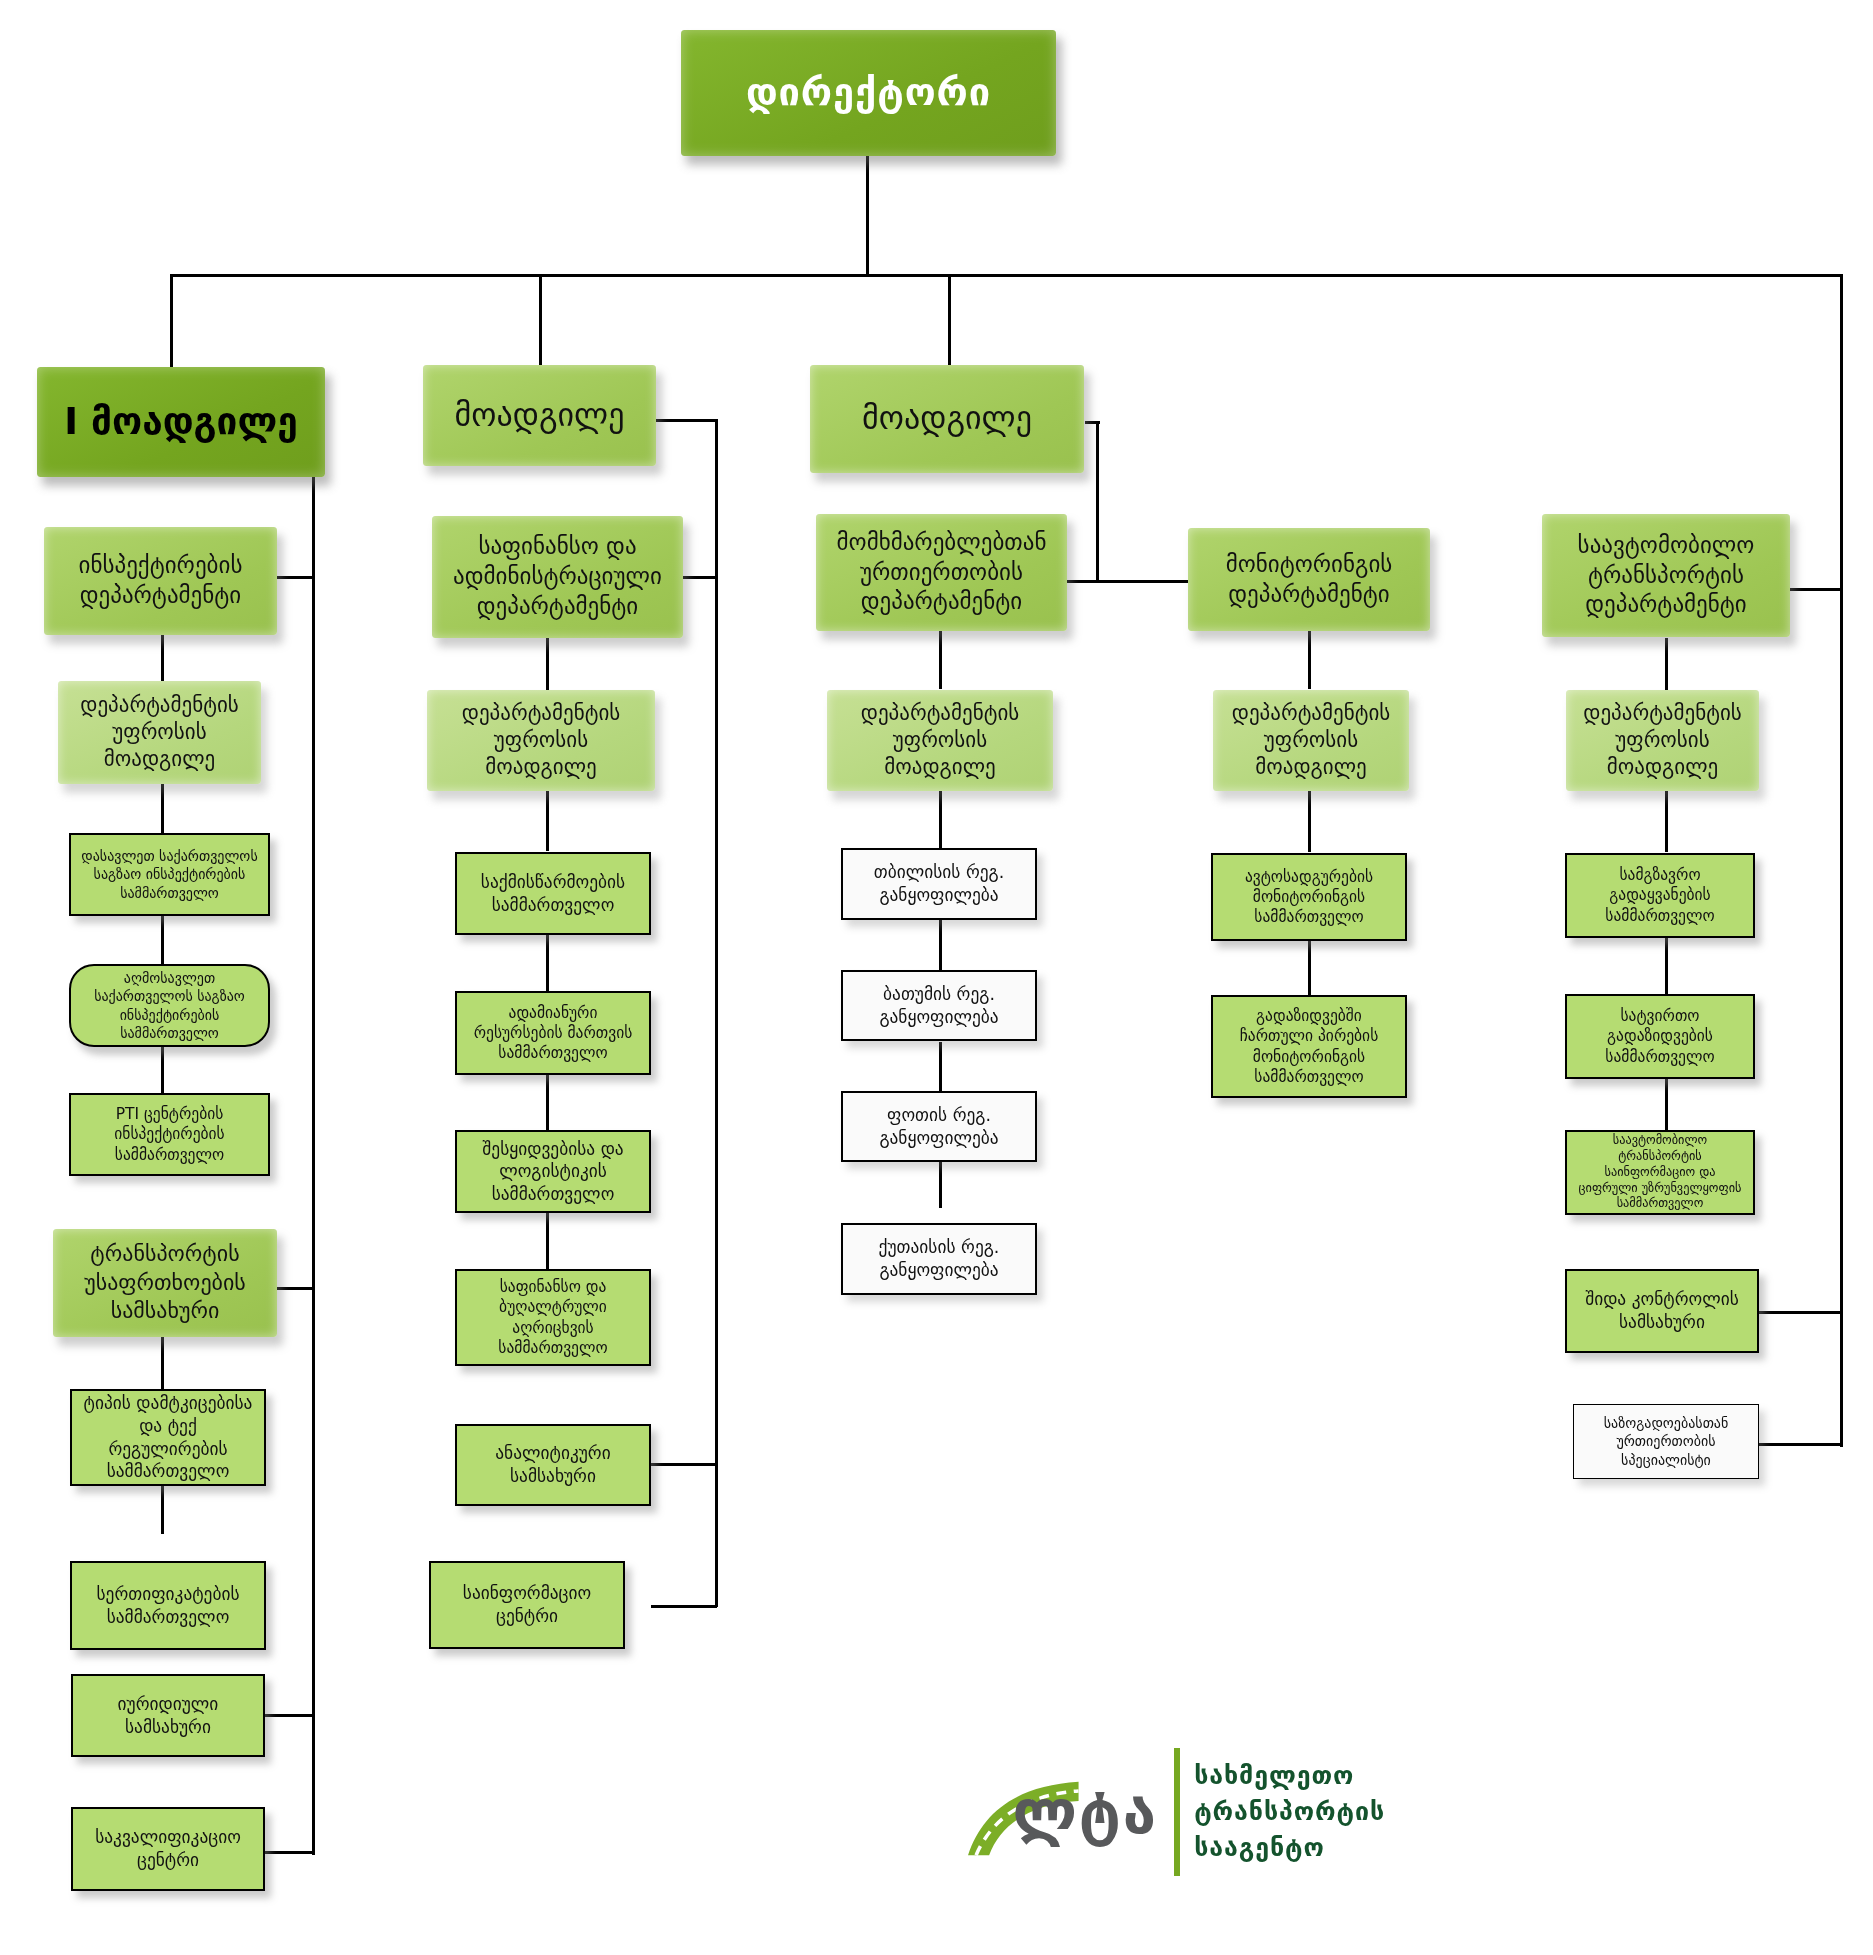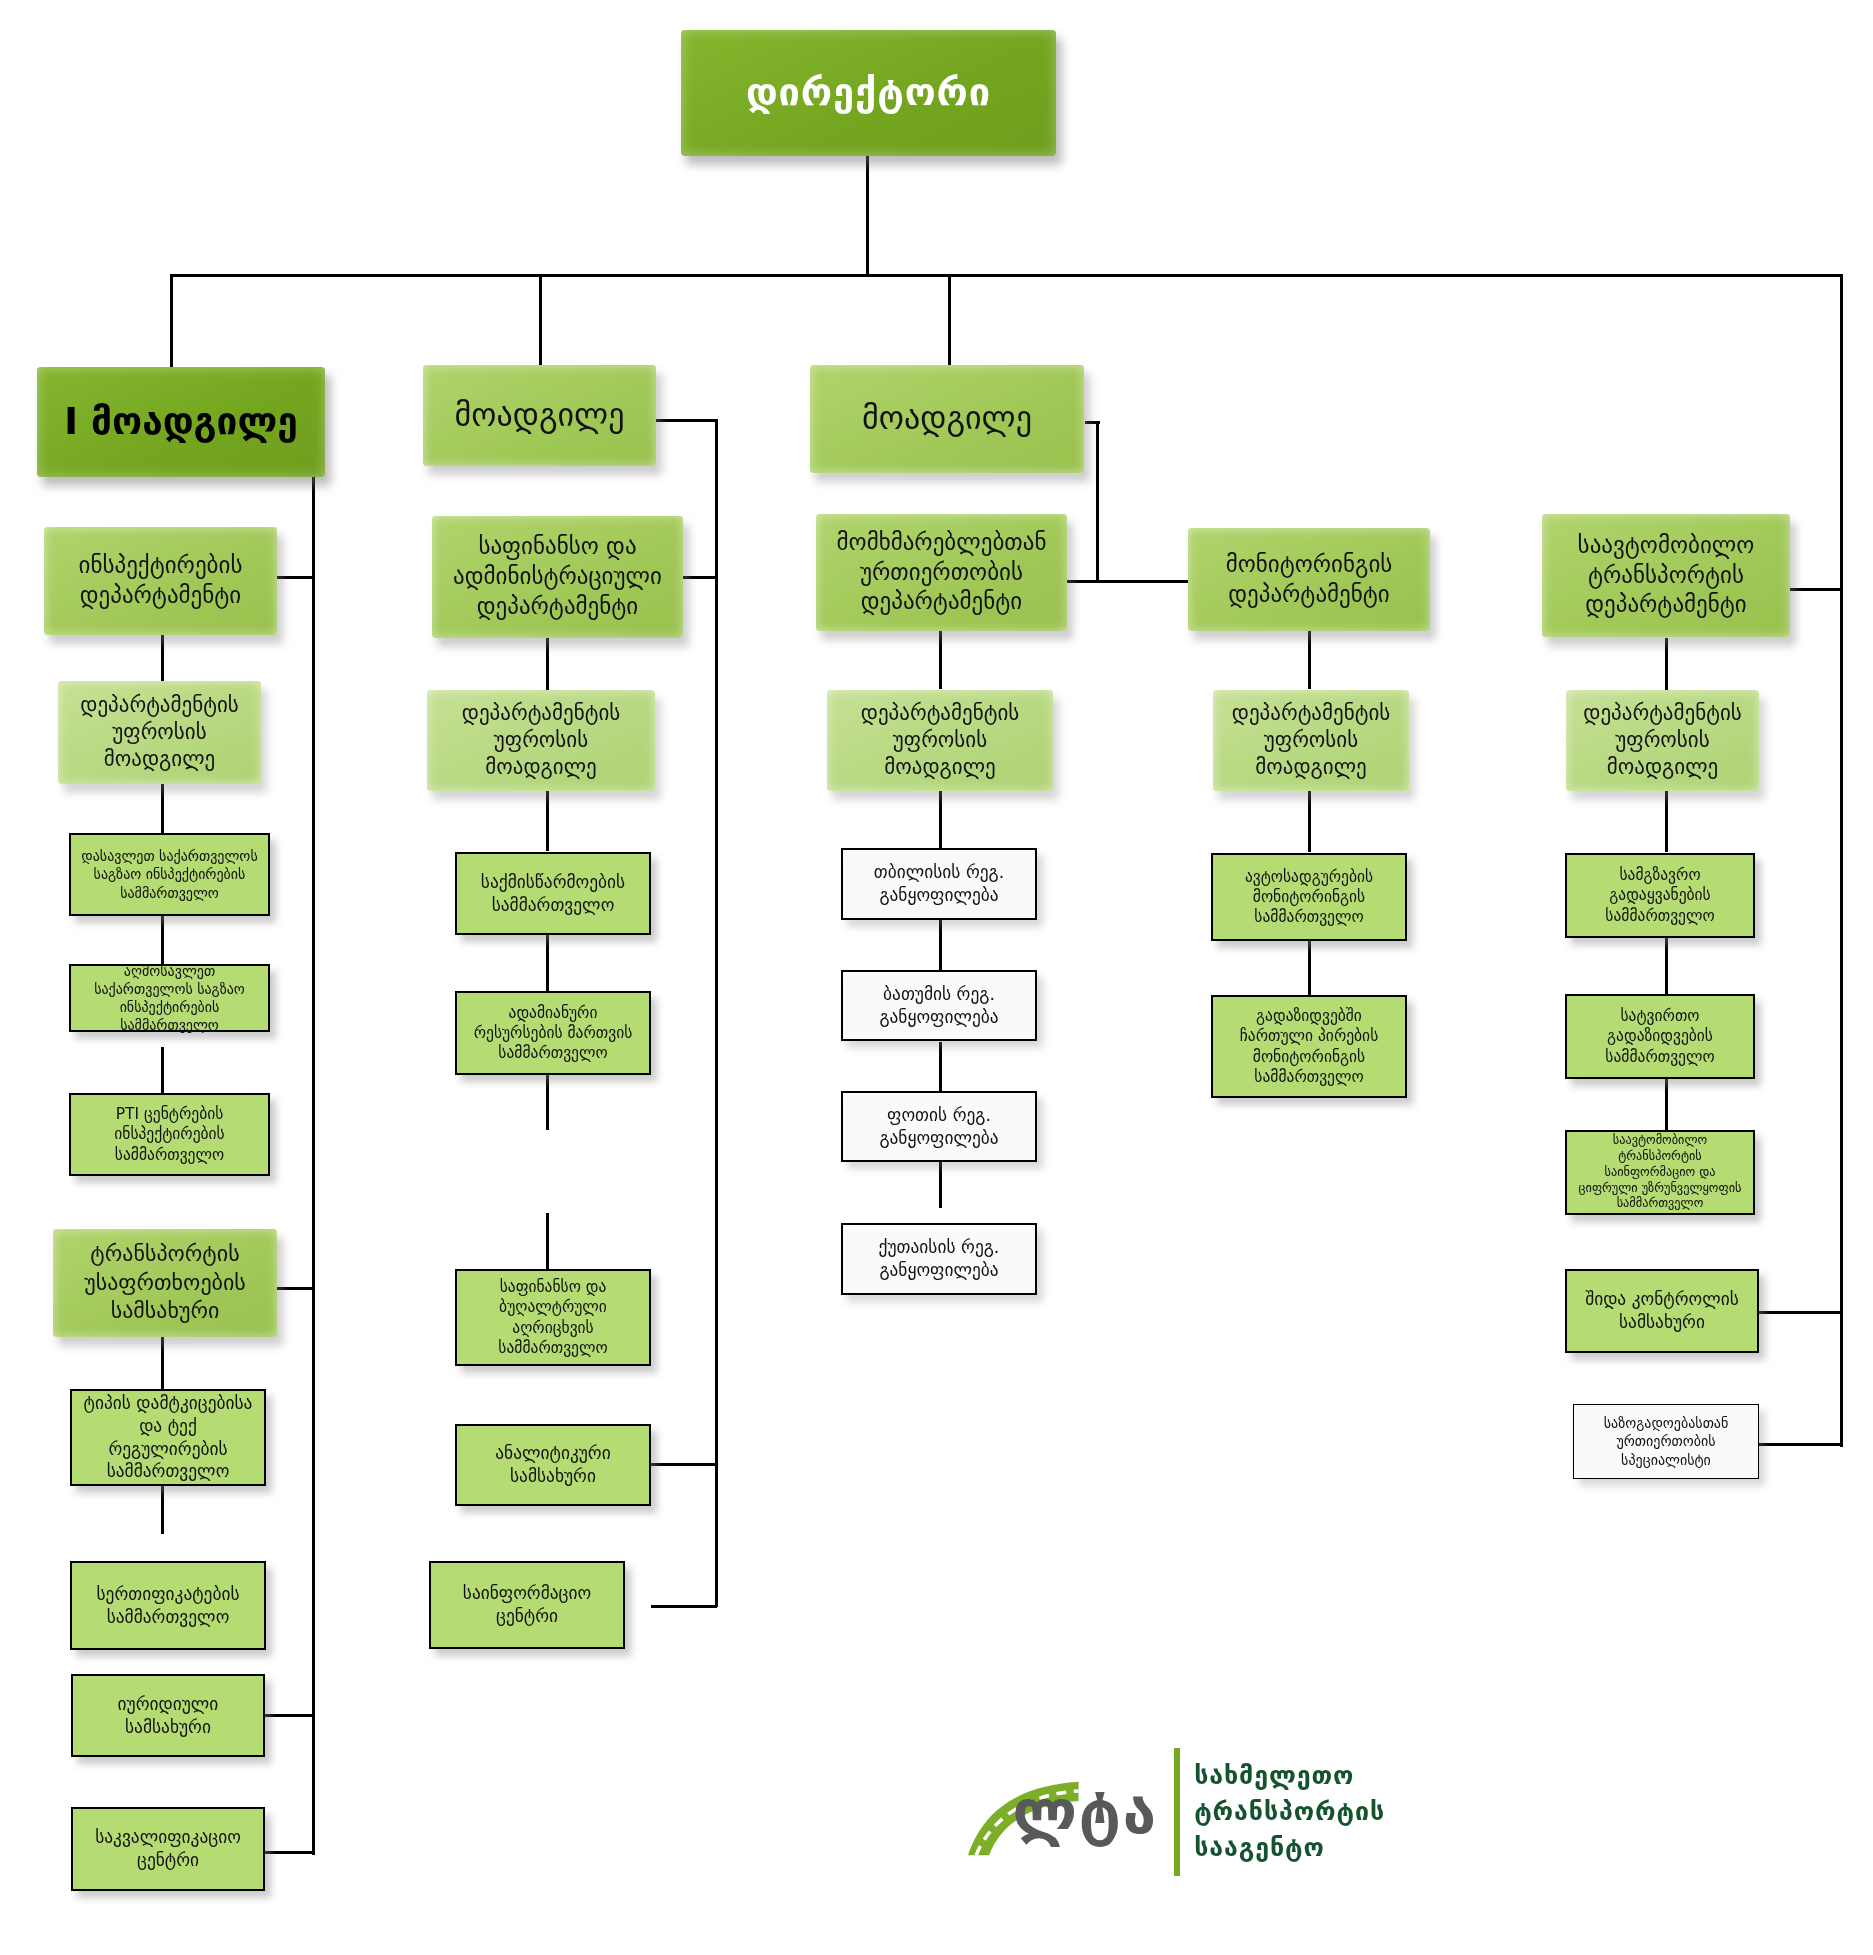--- a/index.html
+++ b/index.html
@@ -135,21 +135,21 @@
   <div class="node light" style="left:1213px;top:690px;width:196px;height:101px;">
     <span class="t-dh">დეპარტამენტის უფროსის მოადგილე</span>
   </div>
   <div class="node light" style="left:1566px;top:690px;width:193px;height:101px;">
     <span class="t-dh">დეპარტამენტის უფროსის მოადგილე</span>
   </div>
 
   <div class="node bordered" style="left:69px;top:833px;width:201px;height:83px;">
     <span class="t-div-xs">დასავლეთ საქართველოს საგზაო ინსპექტირების სამმართველო</span>
   </div>
-  <div class="node bordered" style="left:69px;top:964px;width:201px;height:68px;">
+  <div class="node bordered" style="left:69px;top:964px;width:201px;height:83px;border-radius:25px;">
     <span class="t-div-xs">აღმოსავლეთ საქართველოს საგზაო ინსპექტირების სამმართველო</span>
   </div>
   <div class="node bordered" style="left:69px;top:1093px;width:201px;height:83px;">
     <span class="t-div-s">PTI ცენტრების ინსპექტირების სამმართველო</span>
   </div>
   <div class="node medium" style="left:53px;top:1229px;width:224px;height:108px;">
     <span class="t-med-s">ტრანსპორტის უსაფრთხოების სამსახური</span>
   </div>
   <div class="node bordered" style="left:70px;top:1389px;width:196px;height:97px;">
     <span class="t-div">ტიპის დამტკიცებისა და ტექ რეგულირების სამმართველო</span>
@@ -162,20 +162,23 @@
   </div>
   <div class="node bordered" style="left:71px;top:1807px;width:194px;height:84px;">
     <span class="t-div">საკვალიფიკაციო ცენტრი</span>
   </div>
 
   <div class="node bordered" style="left:455px;top:852px;width:196px;height:83px;">
     <span class="t-div">საქმისწარმოების სამმართველო</span>
   </div>
   <div class="node bordered" style="left:455px;top:991px;width:196px;height:84px;">
     <span class="t-div-s">ადამიანური რესურსების მართვის სამმართველო</span>
+  </div>
+  <div class="node bordered" style="left:455px;top:1130px;width:196px;height:83px;">
+    <span class="t-div">შესყიდვებისა და ლოგისტიკის სამმართველო</span>
   </div>
   <div class="node bordered" style="left:455px;top:1269px;width:196px;height:97px;">
     <span class="t-div-s">საფინანსო და ბუღალტრული აღრიცხვის სამმართველო</span>
   </div>
   <div class="node bordered" style="left:455px;top:1424px;width:196px;height:82px;">
     <span class="t-div">ანალიტიკური სამსახური</span>
   </div>
   <div class="node bordered" style="left:429px;top:1561px;width:196px;height:88px;">
     <span class="t-div">საინფორმაციო ცენტრი</span>
   </div>

